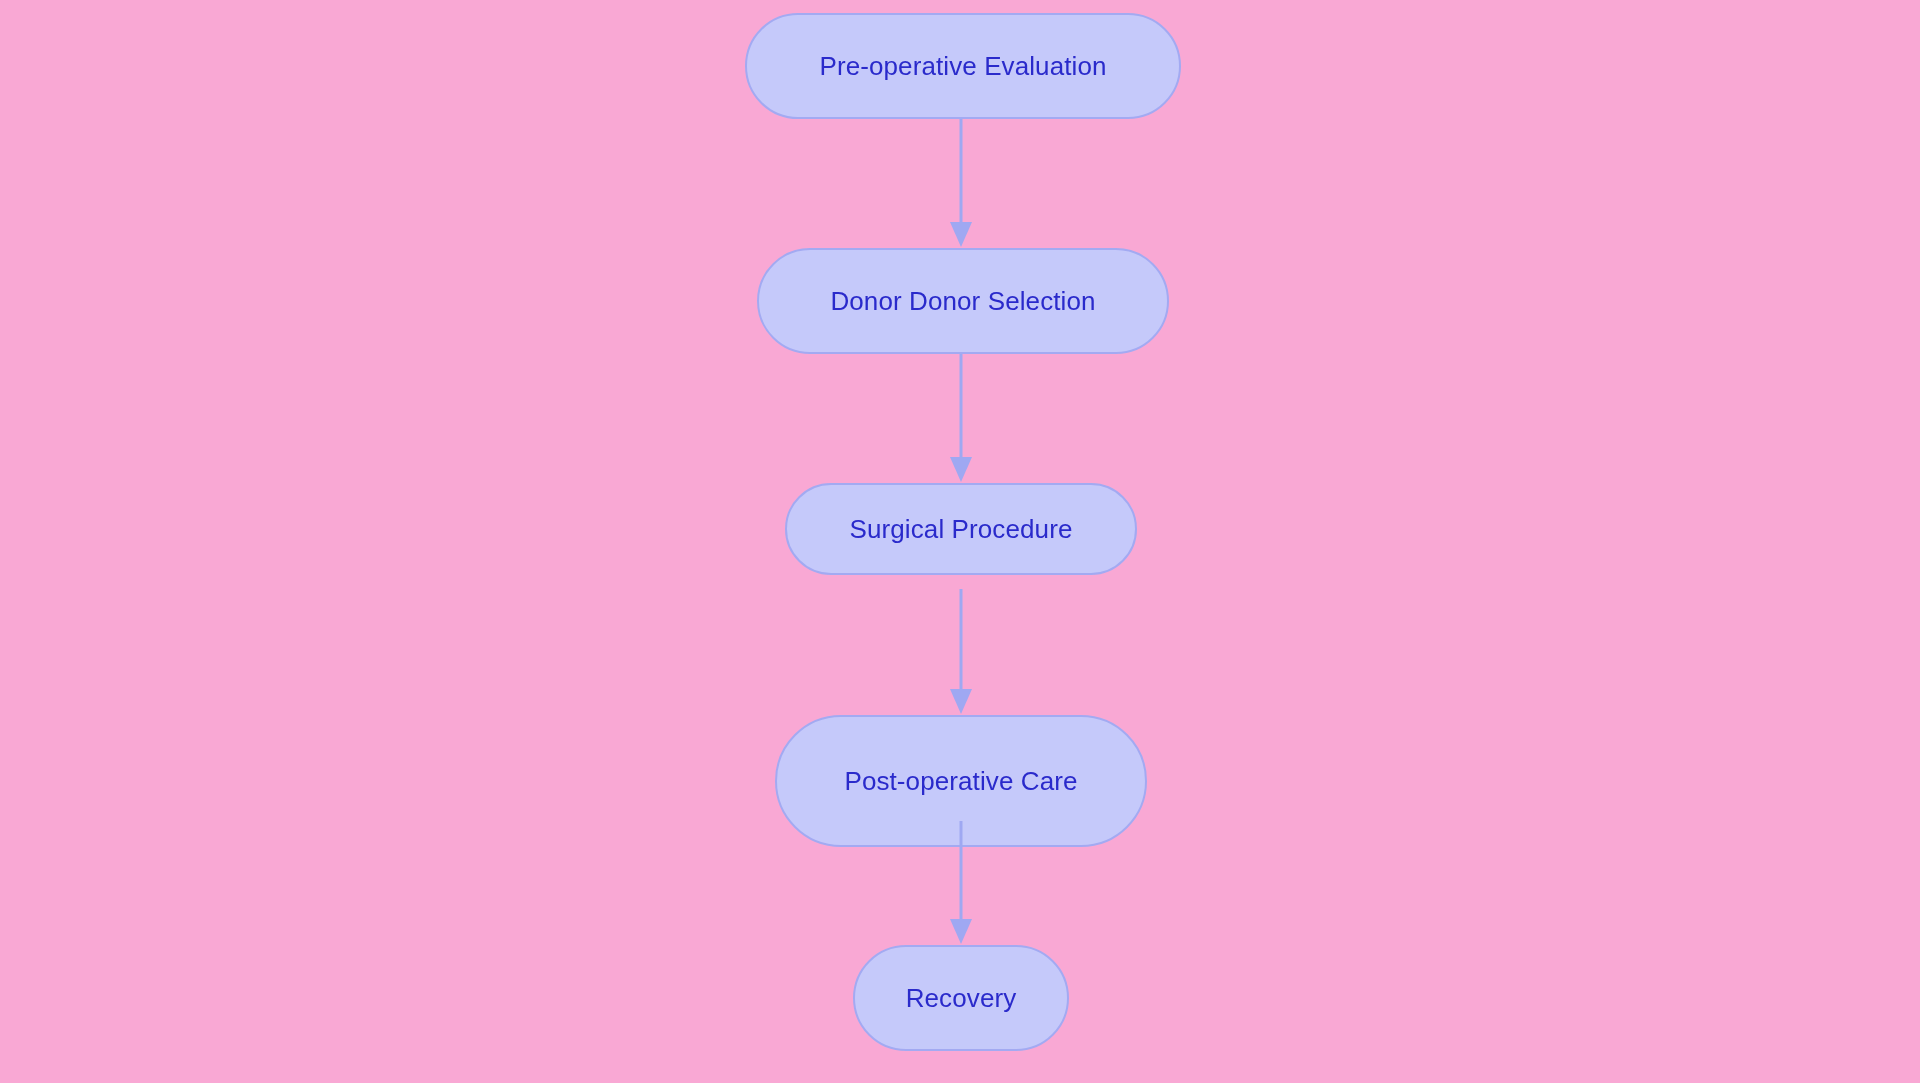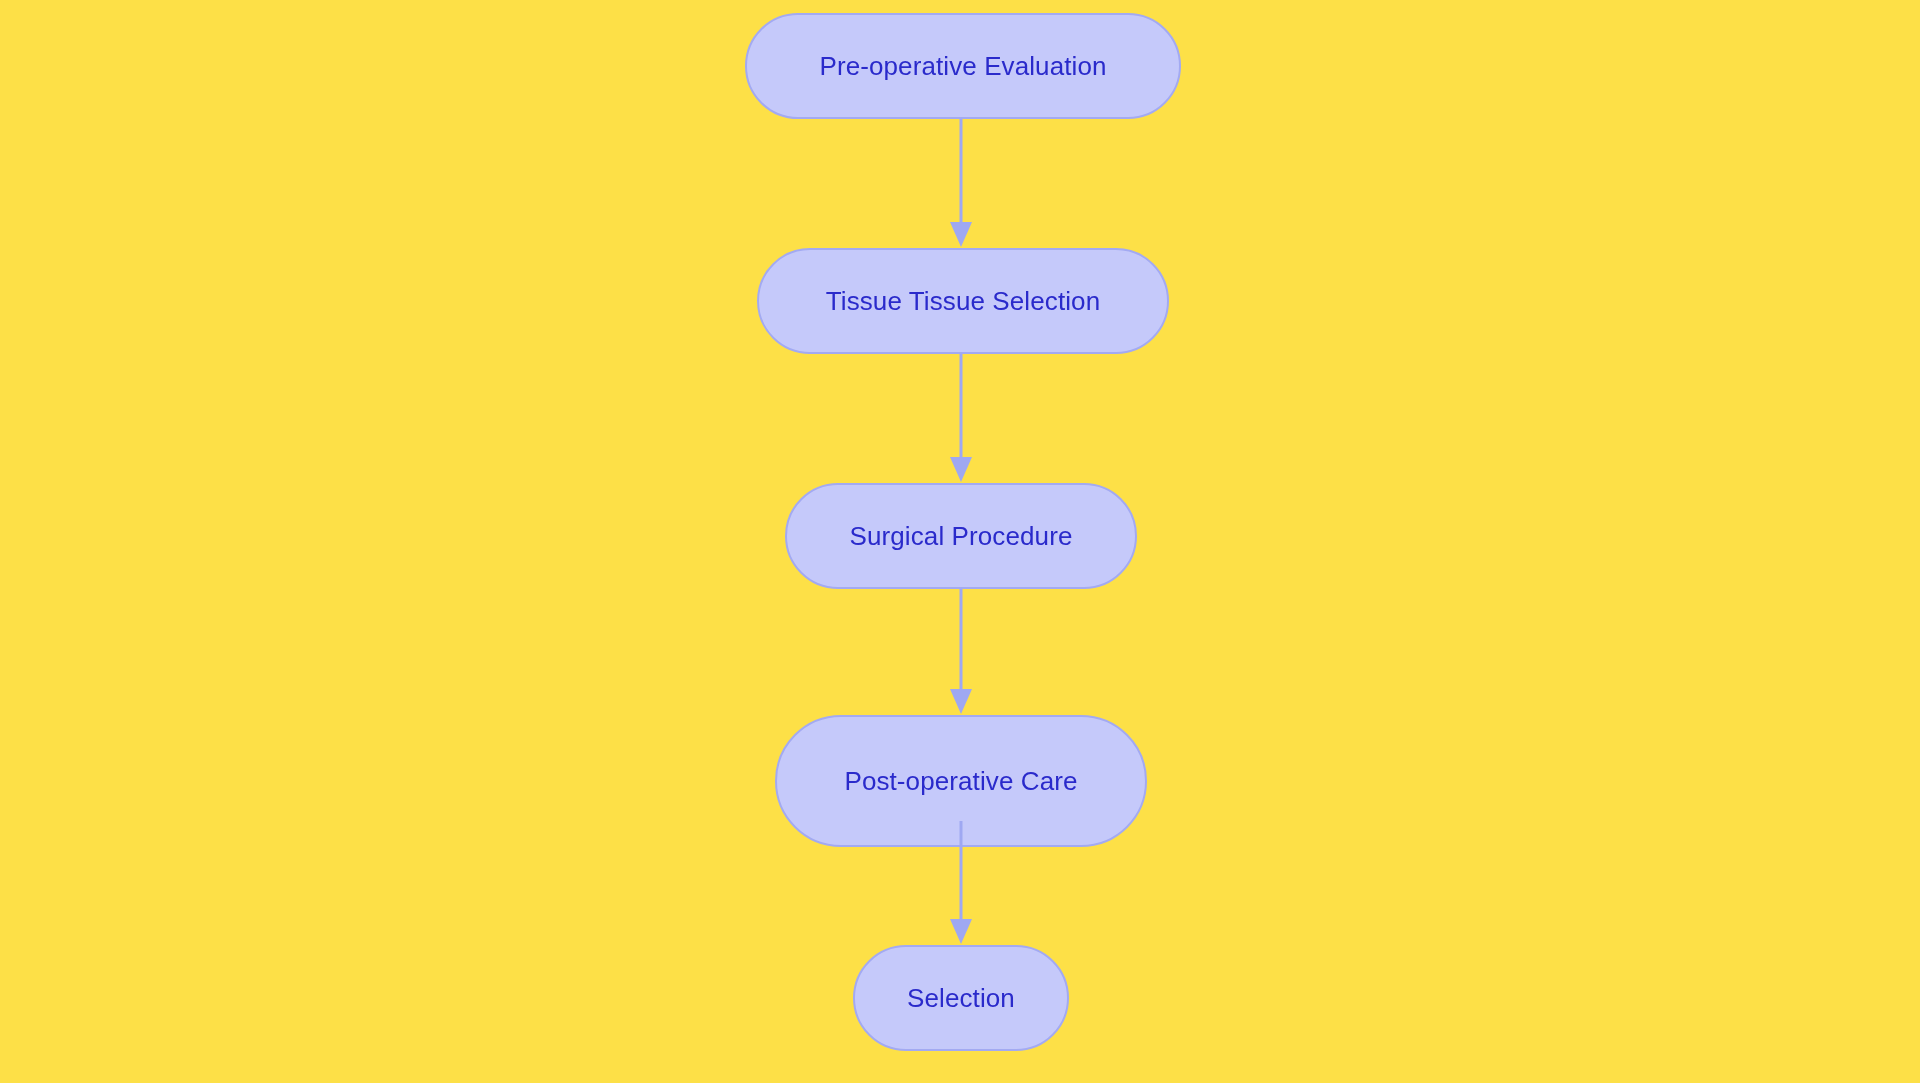--- a/index.html
+++ b/index.html
@@ -12,21 +12,21 @@
     width: 1920px;
     height: 1083px;
     overflow: hidden;
     font-family: "Liberation Sans", "DejaVu Sans", sans-serif;
   }
 
   #flow-canvas {
     position: relative;
     width: 1920px;
     height: 1083px;
-    background: #fde047;
+    background: #f9a8d4;
   }
 
   
   .node {
     position: absolute;
     box-sizing: border-box;
     background: #c5c9fa;
     border: 2px solid #a3aaf2;
     border-radius: 9999px;
     display: flex;
@@ -43,21 +43,21 @@
 
   .node-label {
     color: #2a2acb;
     font-size: 26px;
     white-space: nowrap;
   }
 
   
   #node-0 { left: 745px; top:  13px; width: 436px; height: 106px; }
   #node-1 { left: 757px; top: 248px; width: 412px; height: 106px; }
-  #node-2 { left: 785px; top: 483px; width: 352px; height: 106px; }
+  #node-2 { left: 785px; top: 483px; width: 352px; height: 92px; }
   #node-3 { left: 775px; top: 715px; width: 372px; height: 132px; }
   #node-4 { left: 853px; top: 945px; width: 216px; height: 106px; }
 
   
   .connector {
     position: absolute;
     left: 945px;
     width: 32px;
   }
   .connector svg { display: block; overflow: visible; }
@@ -77,21 +77,21 @@
   </div>
 
   <div class="connector" id="edge-0">
     <svg width="32" height="130" viewBox="0 0 32 130" aria-hidden="true">
       <line x1="16" y1="0" x2="16" y2="108" stroke="#9fa8f2" stroke-width="3"></line>
       <polygon points="16,128 5,103 27,103" fill="#9fa8f2"></polygon>
     </svg>
   </div>
 
   <div class="node" id="node-1">
-    <span class="node-label">Tissue Tissue Selection</span>
+    <span class="node-label">Donor Donor Selection</span>
   </div>
 
   <div class="connector" id="edge-1">
     <svg width="32" height="130" viewBox="0 0 32 130" aria-hidden="true">
       <line x1="16" y1="0" x2="16" y2="108" stroke="#9fa8f2" stroke-width="3"></line>
       <polygon points="16,128 5,103 27,103" fill="#9fa8f2"></polygon>
     </svg>
   </div>
 
   <div class="node" id="node-2">
@@ -110,16 +110,16 @@
   </div>
 
   <div class="connector" id="edge-3">
     <svg width="32" height="125" viewBox="0 0 32 125" aria-hidden="true">
       <line x1="16" y1="0" x2="16" y2="103" stroke="#9fa8f2" stroke-width="3"></line>
       <polygon points="16,123 5,98 27,98" fill="#9fa8f2"></polygon>
     </svg>
   </div>
 
   <div class="node" id="node-4">
-    <span class="node-label">Selection</span>
+    <span class="node-label">Recovery</span>
   </div>
 
 </div>
 
 </body></html>

